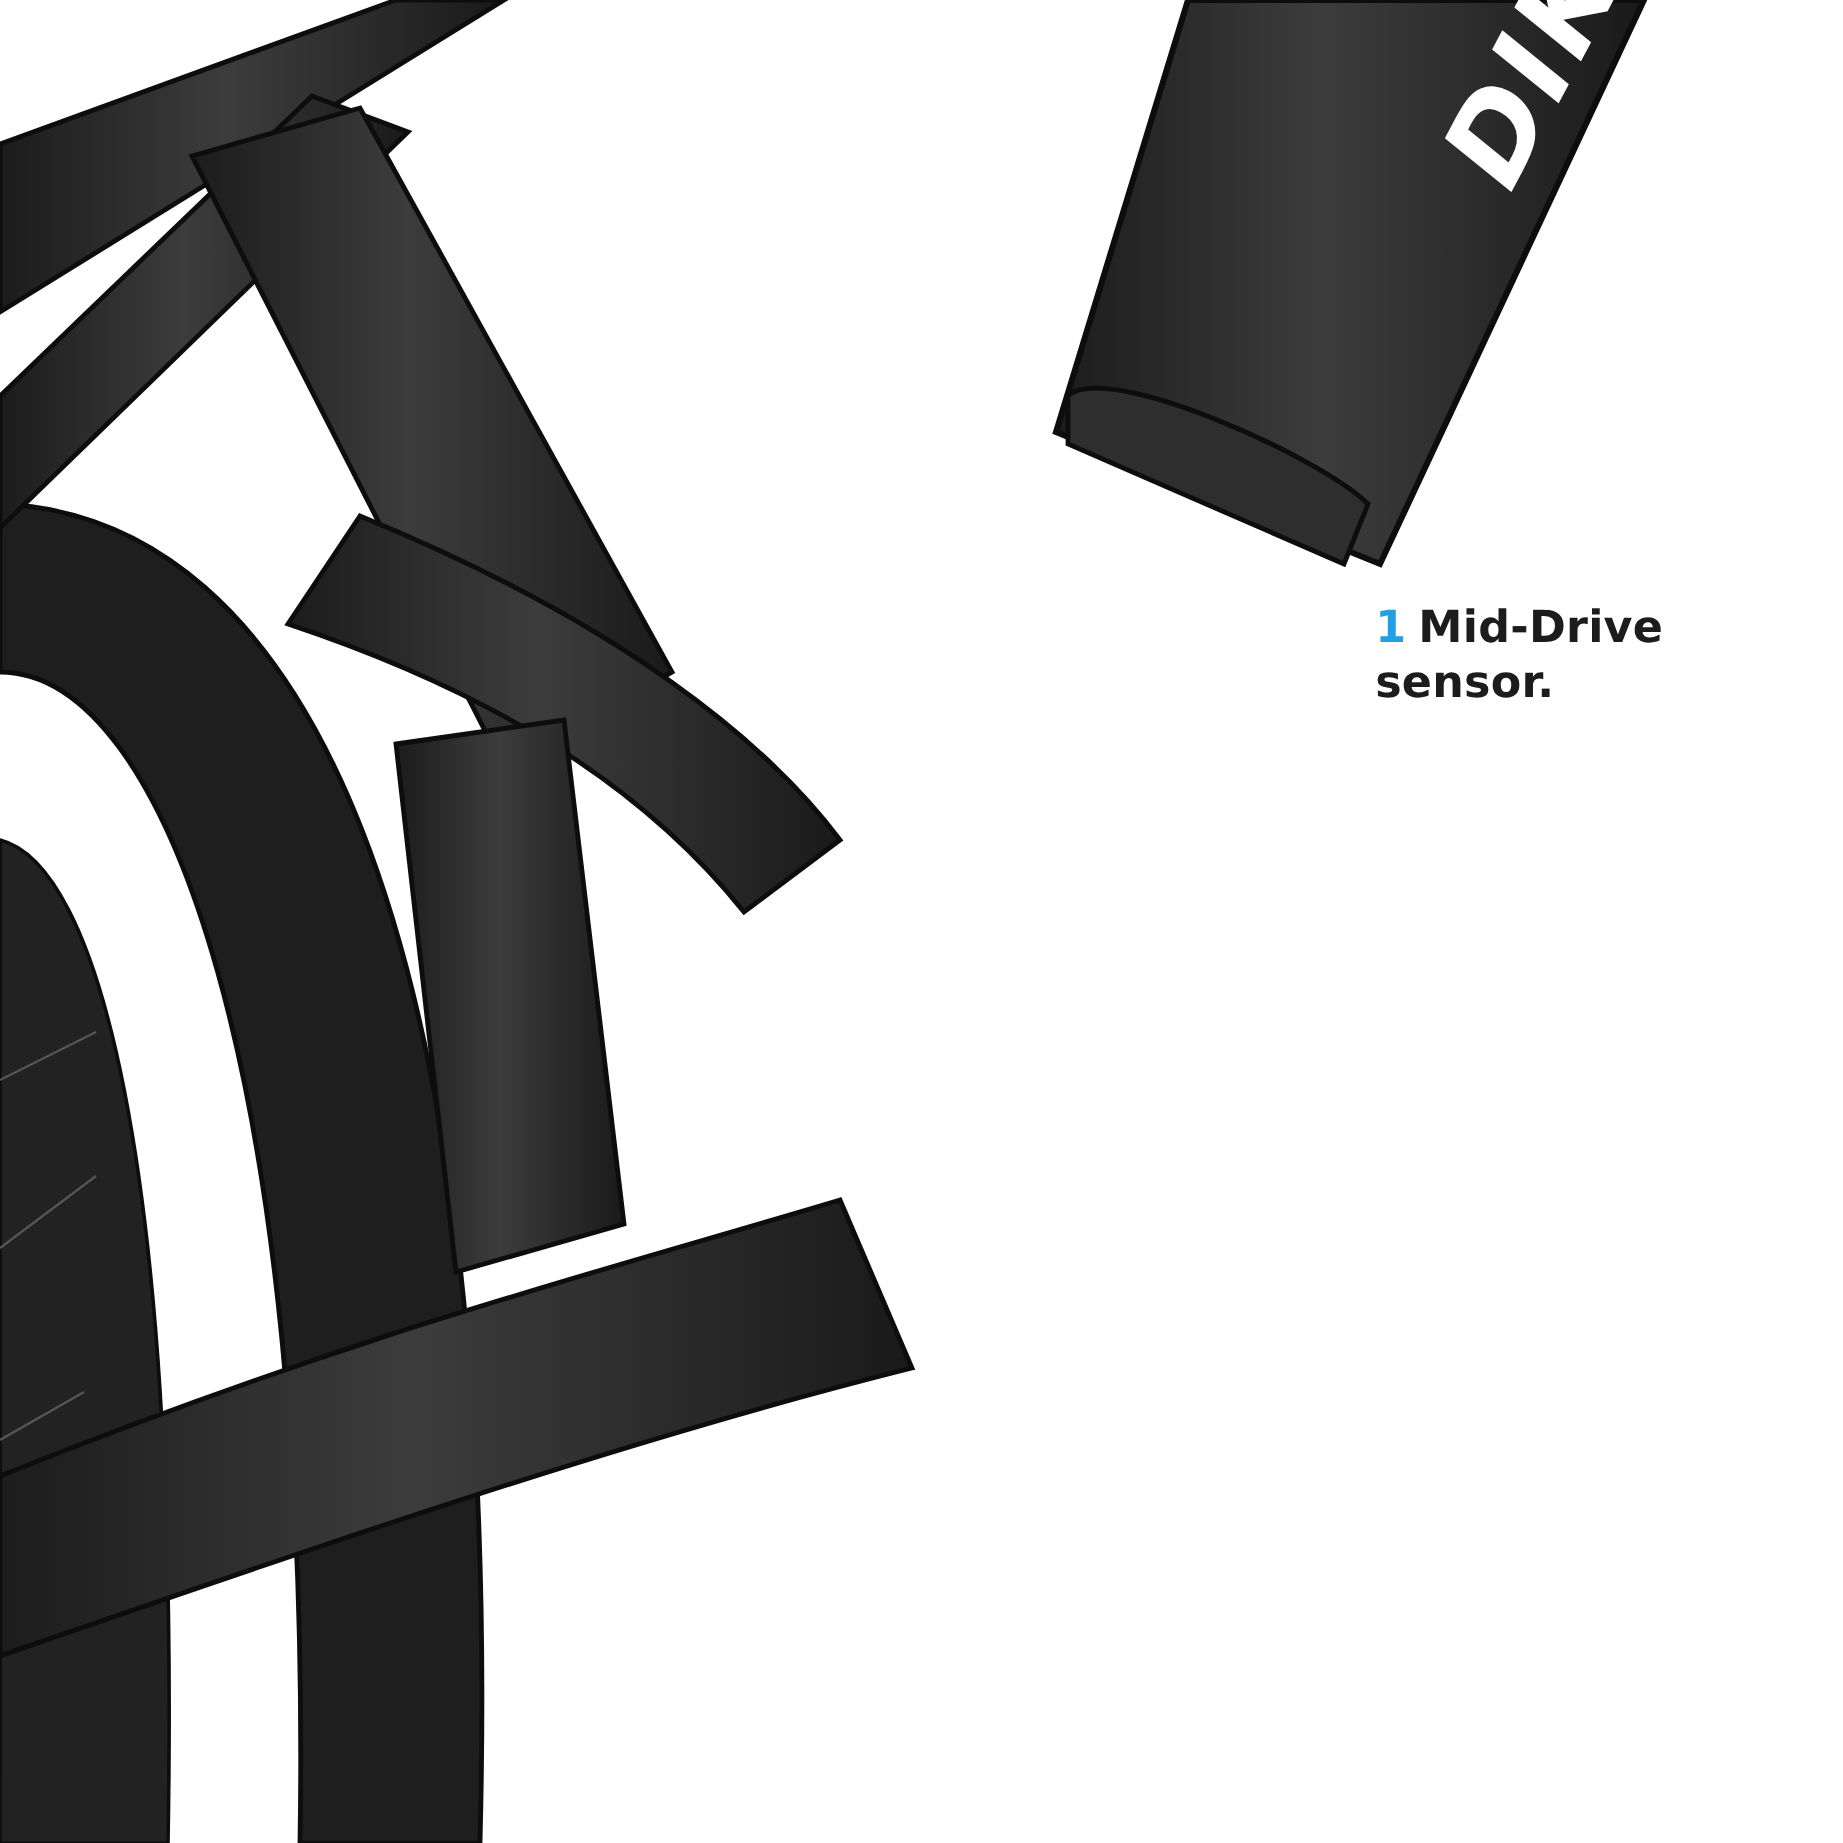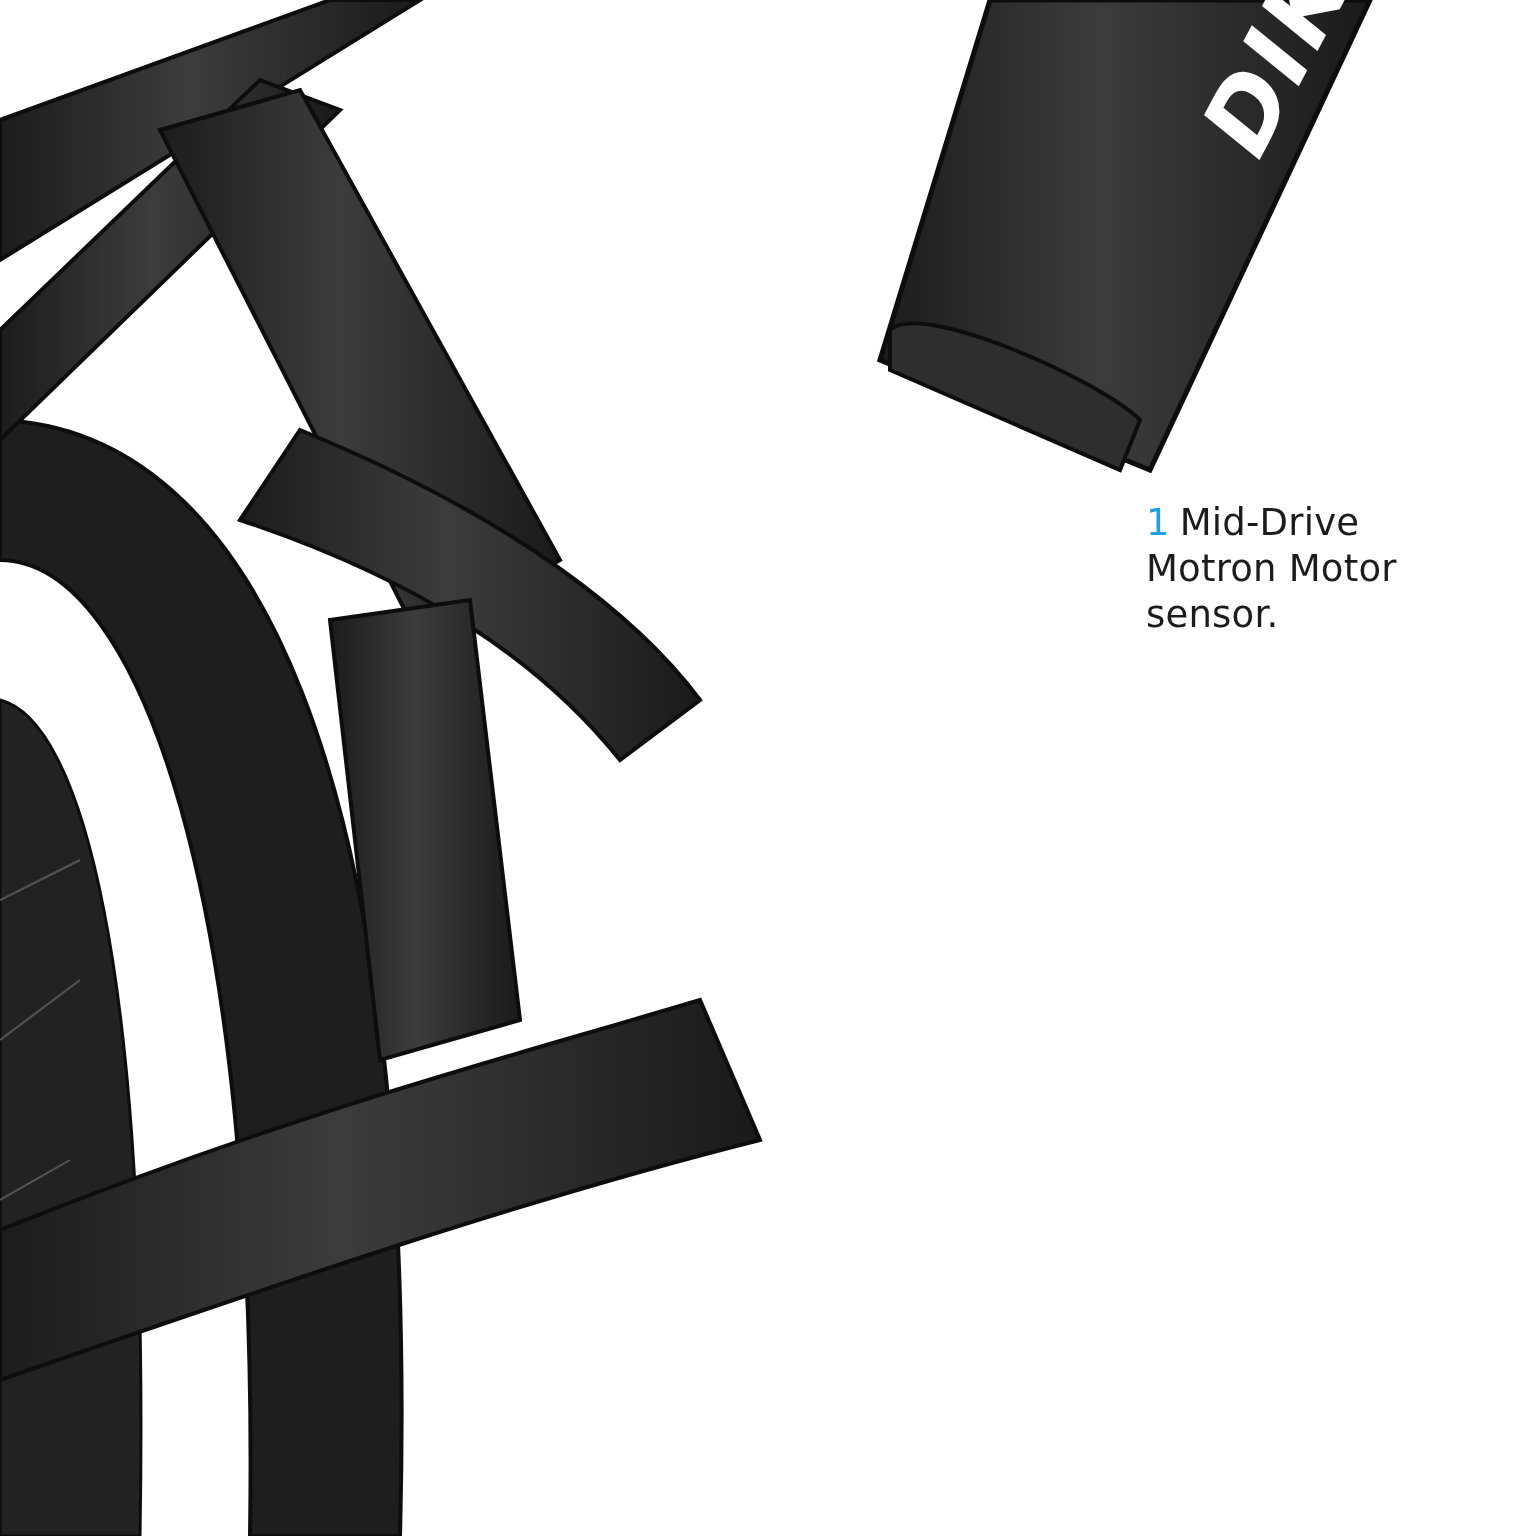--- a/index.html
+++ b/index.html
@@ -1,19 +1,19 @@
 <!DOCTYPE html>
 <html><head>
 <meta charset="utf-8">
 <style>
   html, body { margin:0; padding:0; background:#ffffff; }
   body { width:1536px; height:1536px; position:relative; overflow:hidden; font-family:"DejaVu Sans", sans-serif; }
   #scene { position:absolute; left:0; top:0; width:1536px; height:1536px; }
   .callout-block { position:absolute; left:1146px; top:500px; width:380px; }
-  .callout-line { font-family:"DejaVu Sans", sans-serif; font-weight:normal; font-size:37px; line-height:46px; color:#1c1c1c; white-space:nowrap; letter-spacing:0.2px; }
+  .callout-line { font-family:"DejaVu Sans", sans-serif; font-weight:bold; font-size:37px; line-height:46px; color:#1c1c1c; white-space:nowrap; letter-spacing:0.2px; }
   .num { color:#1ea0e6; margin-right:10px; }
   .brand { position:absolute; left:1180px; top:120px; width:180px; height:160px; font-family:"DejaVu Sans", sans-serif; font-weight:bold; font-style:italic; font-size:96px; color:#ffffff; transform:rotate(-62deg); transform-origin:0 0; white-space:nowrap; letter-spacing:4px; }
 </style>
 </head>
 <body>
 
 
 
 <svg id="scene" viewBox="0 0 1536 1536" xmlns="http://www.w3.org/2000/svg">
   <defs>
@@ -197,18 +197,17 @@
     <line x1="950" y1="605" x2="1118" y2="668">
     <line x1="750" y1="700" x2="838" y2="990">
     <path d="M826 960 L 838 995 L 845 958">
   </path></line></line></line></g>
 
 
 <div class="brand">DIKC</div>
 
 <div class="callout-block">
   <div class="callout-line"><span class="num">1</span><span>Mid-Drive</span></div>
-  <div class="callout-line">Motron Motor</div>
   <div class="callout-line">sensor.</div>
 </div>
 
 
 
 
 </path></body></html>

